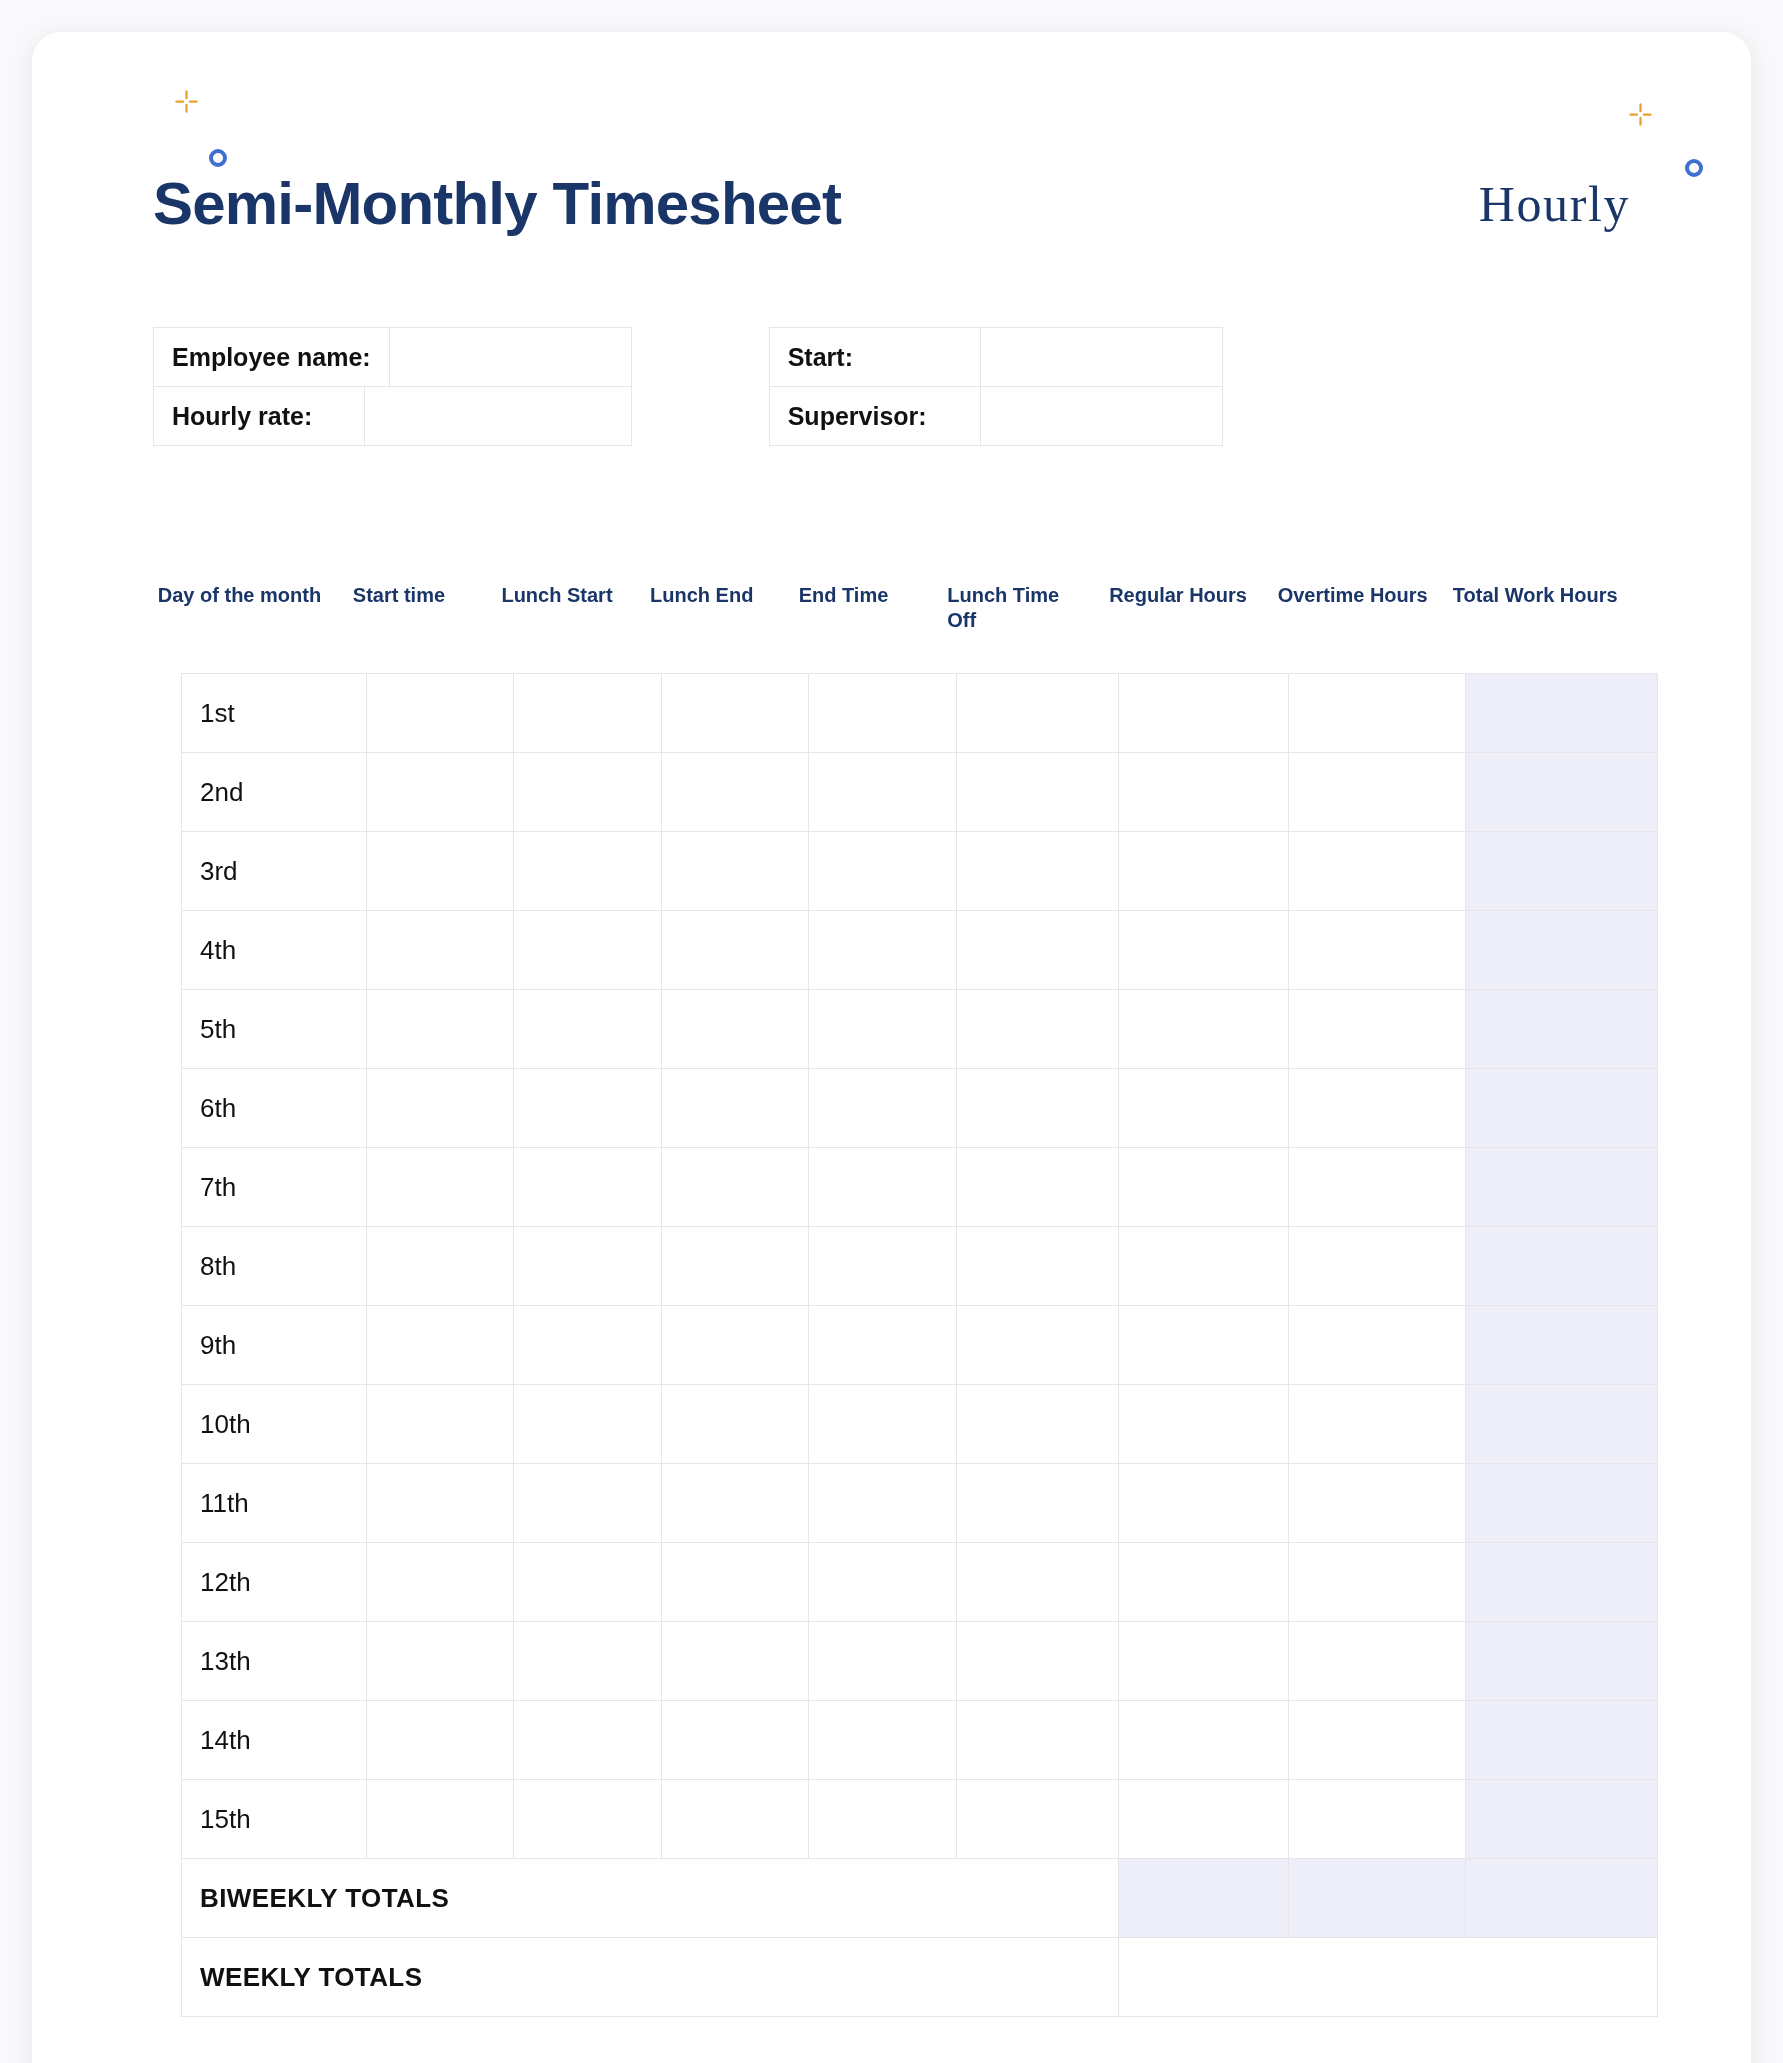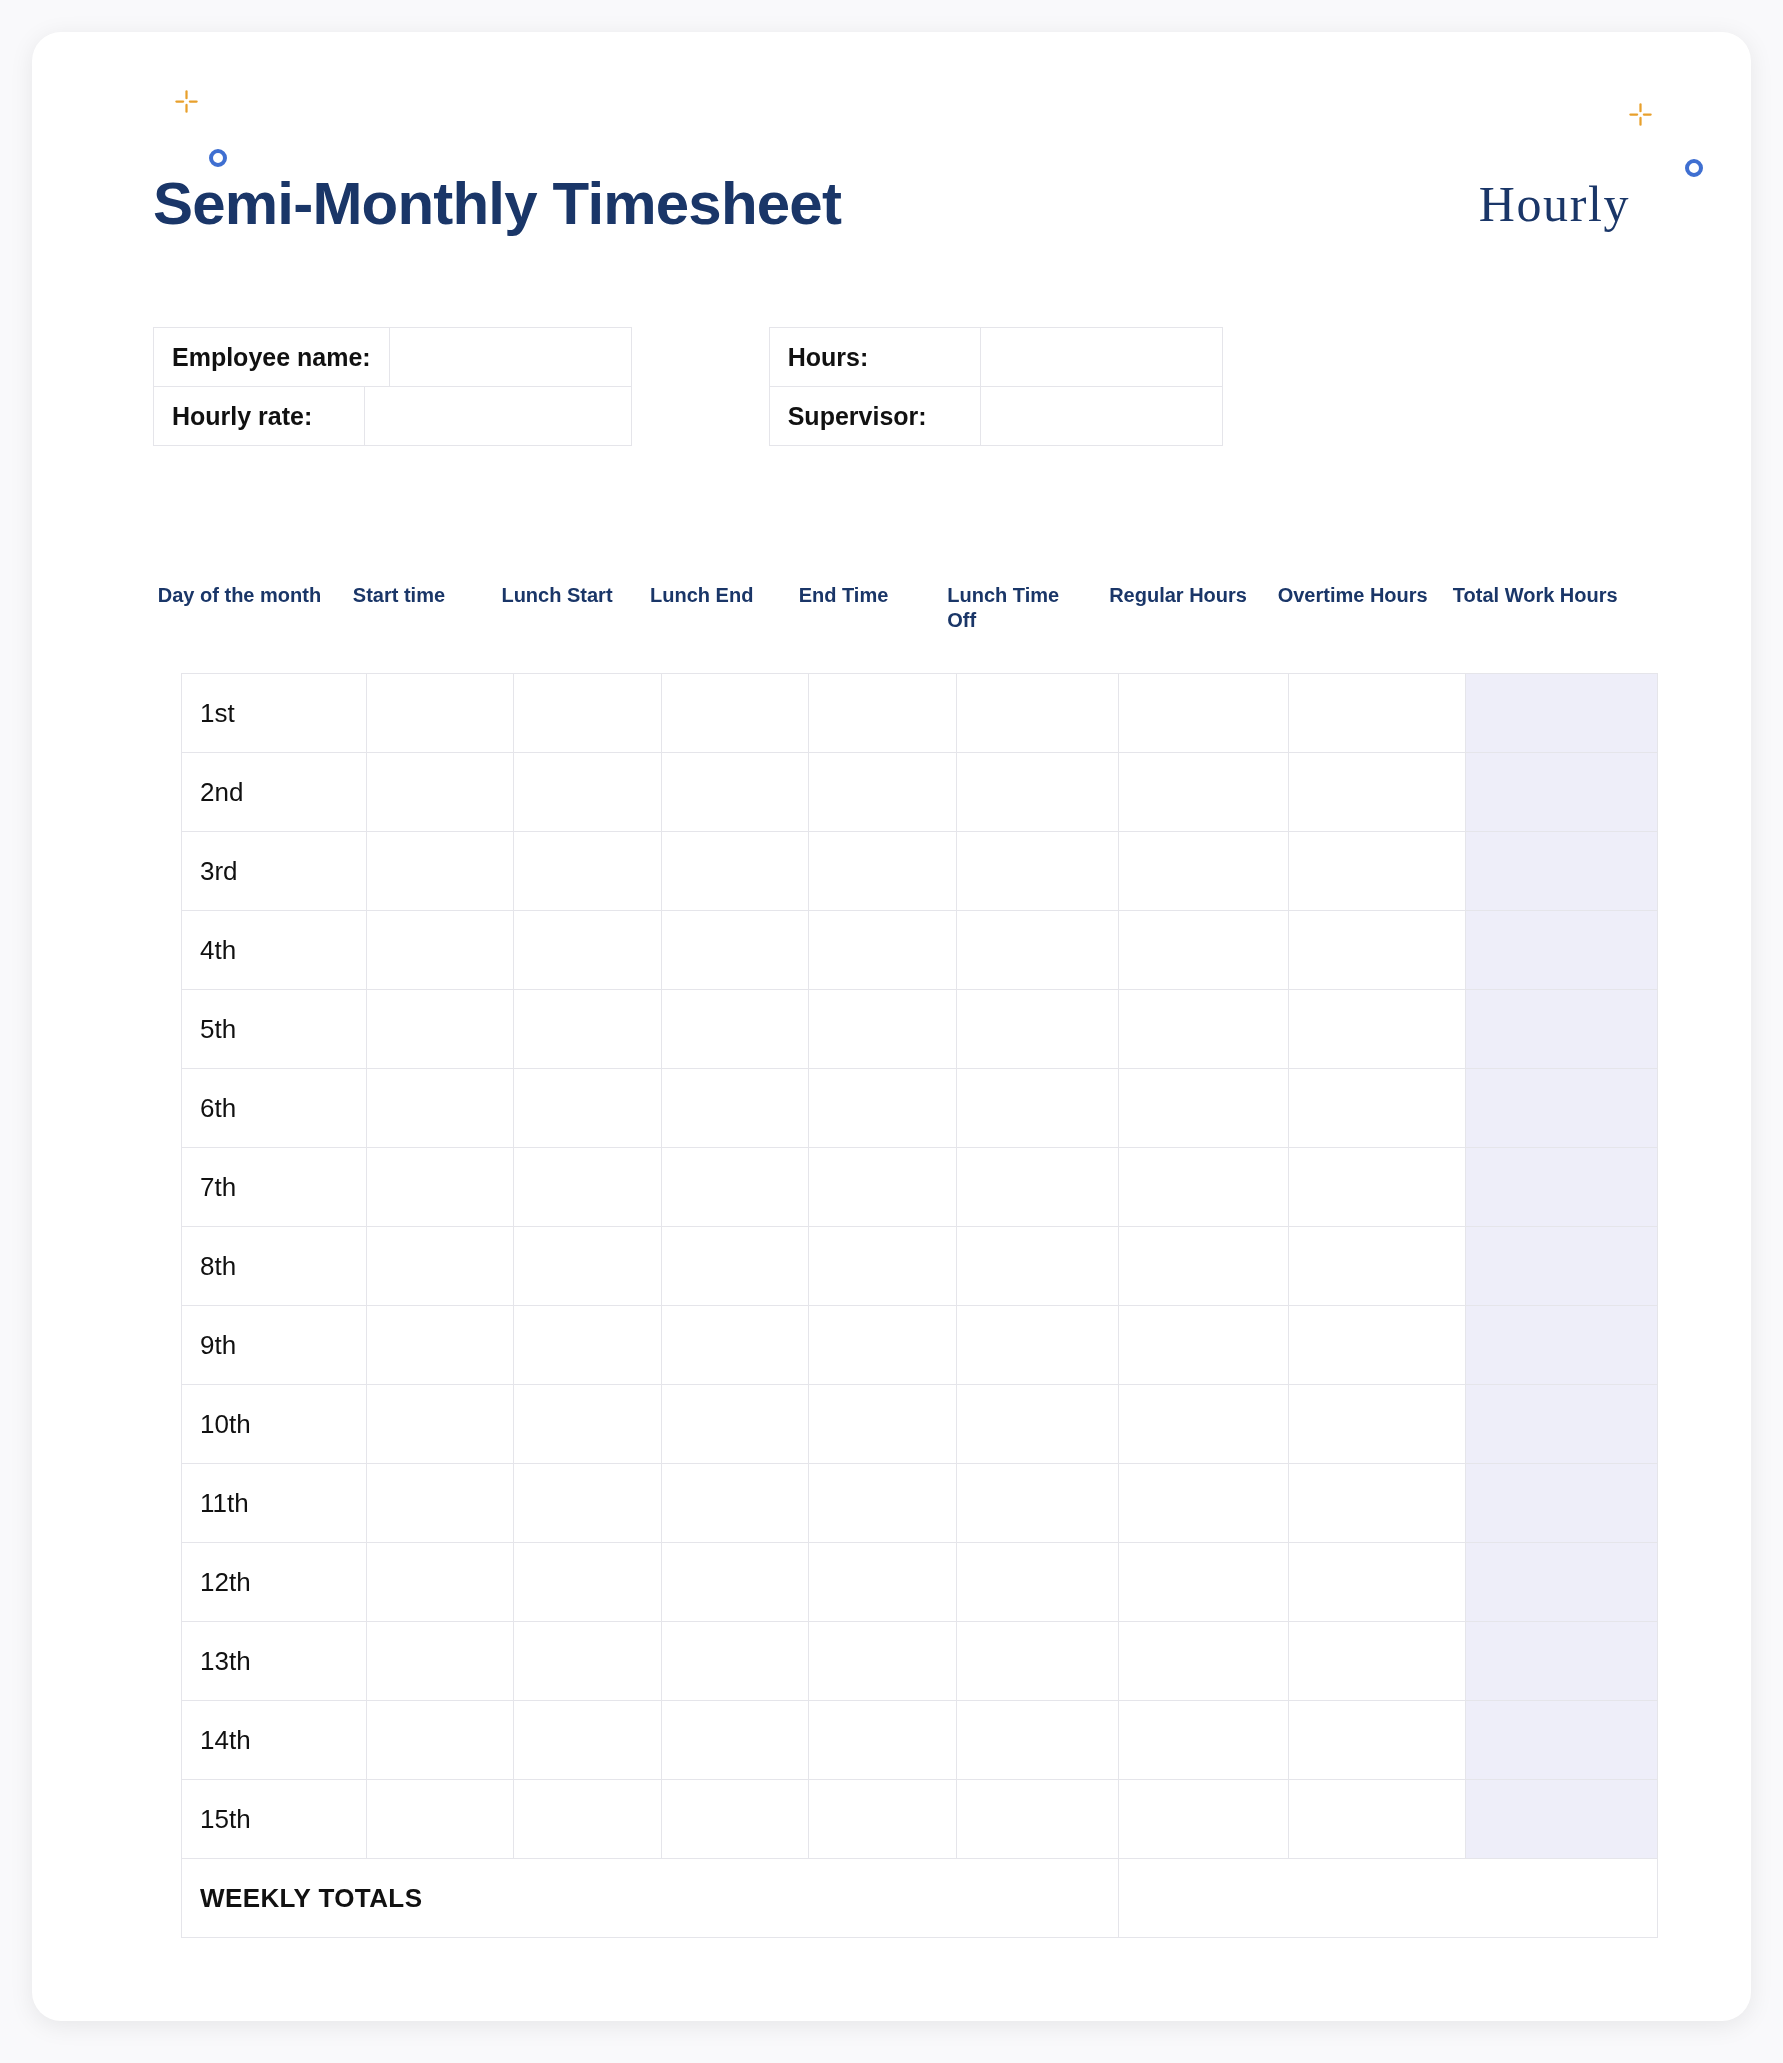--- a/index.html
+++ b/index.html
@@ -185,21 +185,21 @@
         <div class="info-label">Employee name:</div>
         <div class="info-field editable" contenteditable="true" style=""></div>
       </div>
       <div class="info-row">
         <div class="info-label">Hourly rate:</div>
         <div class="info-field editable" contenteditable="true" style=""></div>
       </div>
     </div>
     <div class="info-block">
       <div class="info-row">
-        <div class="info-label">Hours:</div>
+        <div class="info-label">Start:</div>
         <div class="info-field editable" contenteditable="true" style=""></div>
       </div>
       <div class="info-row">
         <div class="info-label">Supervisor:</div>
         <div class="info-field editable" contenteditable="true" style=""></div>
       </div>
     </div>
   </div>
 
   <div class="col-headers">
@@ -387,20 +387,26 @@
           <td class="editable" contenteditable="true" style=""></td>
           <td class="editable" contenteditable="true" style=""></td>
           <td class="editable" contenteditable="true" style=""></td>
           <td class="editable" contenteditable="true" style=""></td>
           <td class="editable" contenteditable="true" style=""></td>
           <td class="editable" contenteditable="true" style=""></td>
           <td class="total-col"></td>
         </tr>
       </tbody>
     <tbody>
+      <tr class="biweekly">
+        <td class="span-label" colspan="6">BIWEEKLY TOTALS</td>
+        <td class="sum editable" contenteditable="true" style=""></td>
+        <td class="sum editable" contenteditable="true" style=""></td>
+        <td class="sum editable" contenteditable="true" style=""></td>
+      </tr>
       <tr class="weekly">
         <td class="span-label" colspan="6">WEEKLY TOTALS</td>
         <td class="sum blank editable" colspan="3" contenteditable="true" style=""></td>
       </tr>
     </tbody>
   </table>
 
 </div>
 
 

